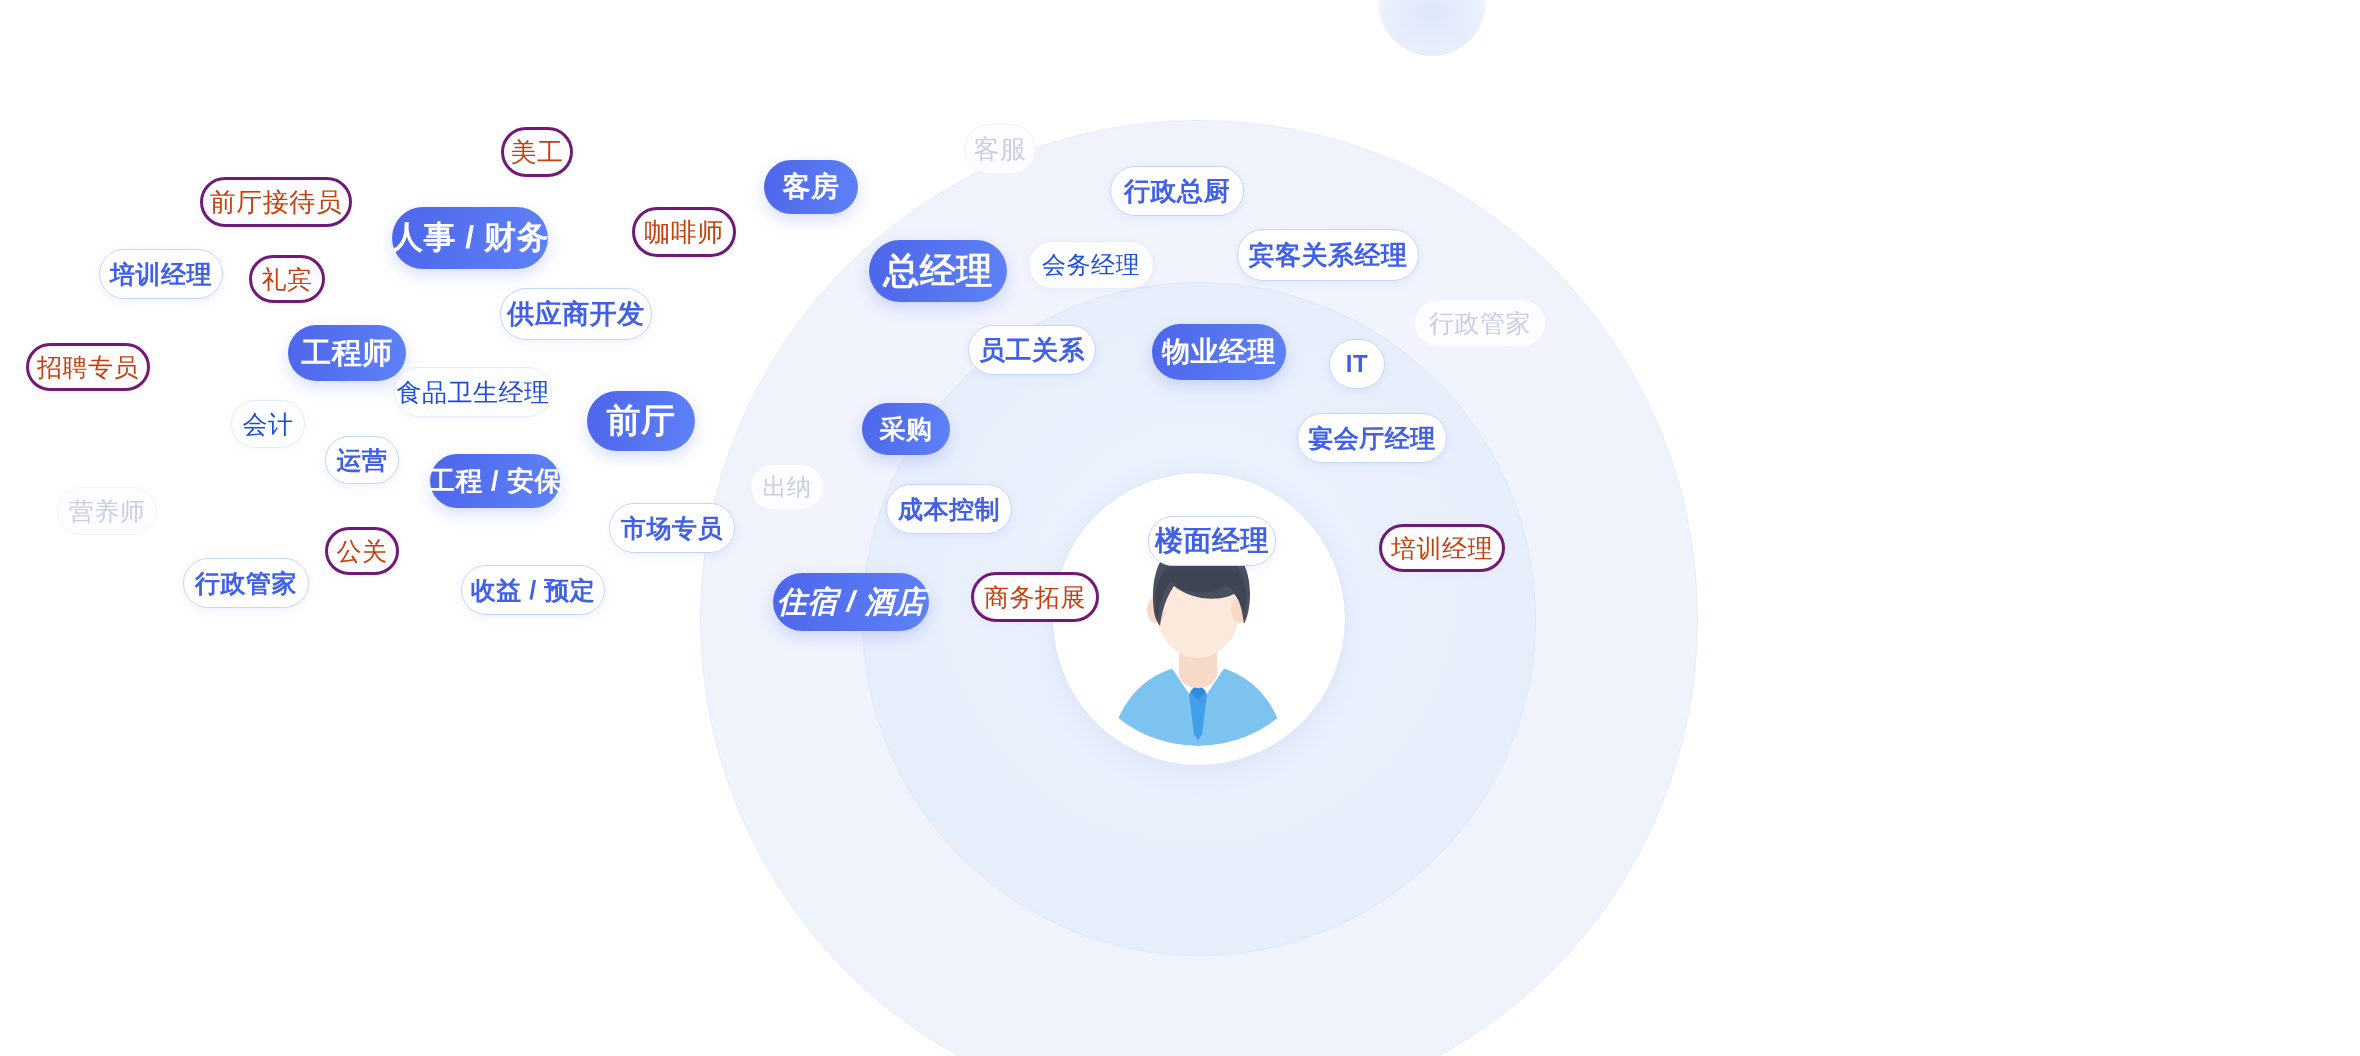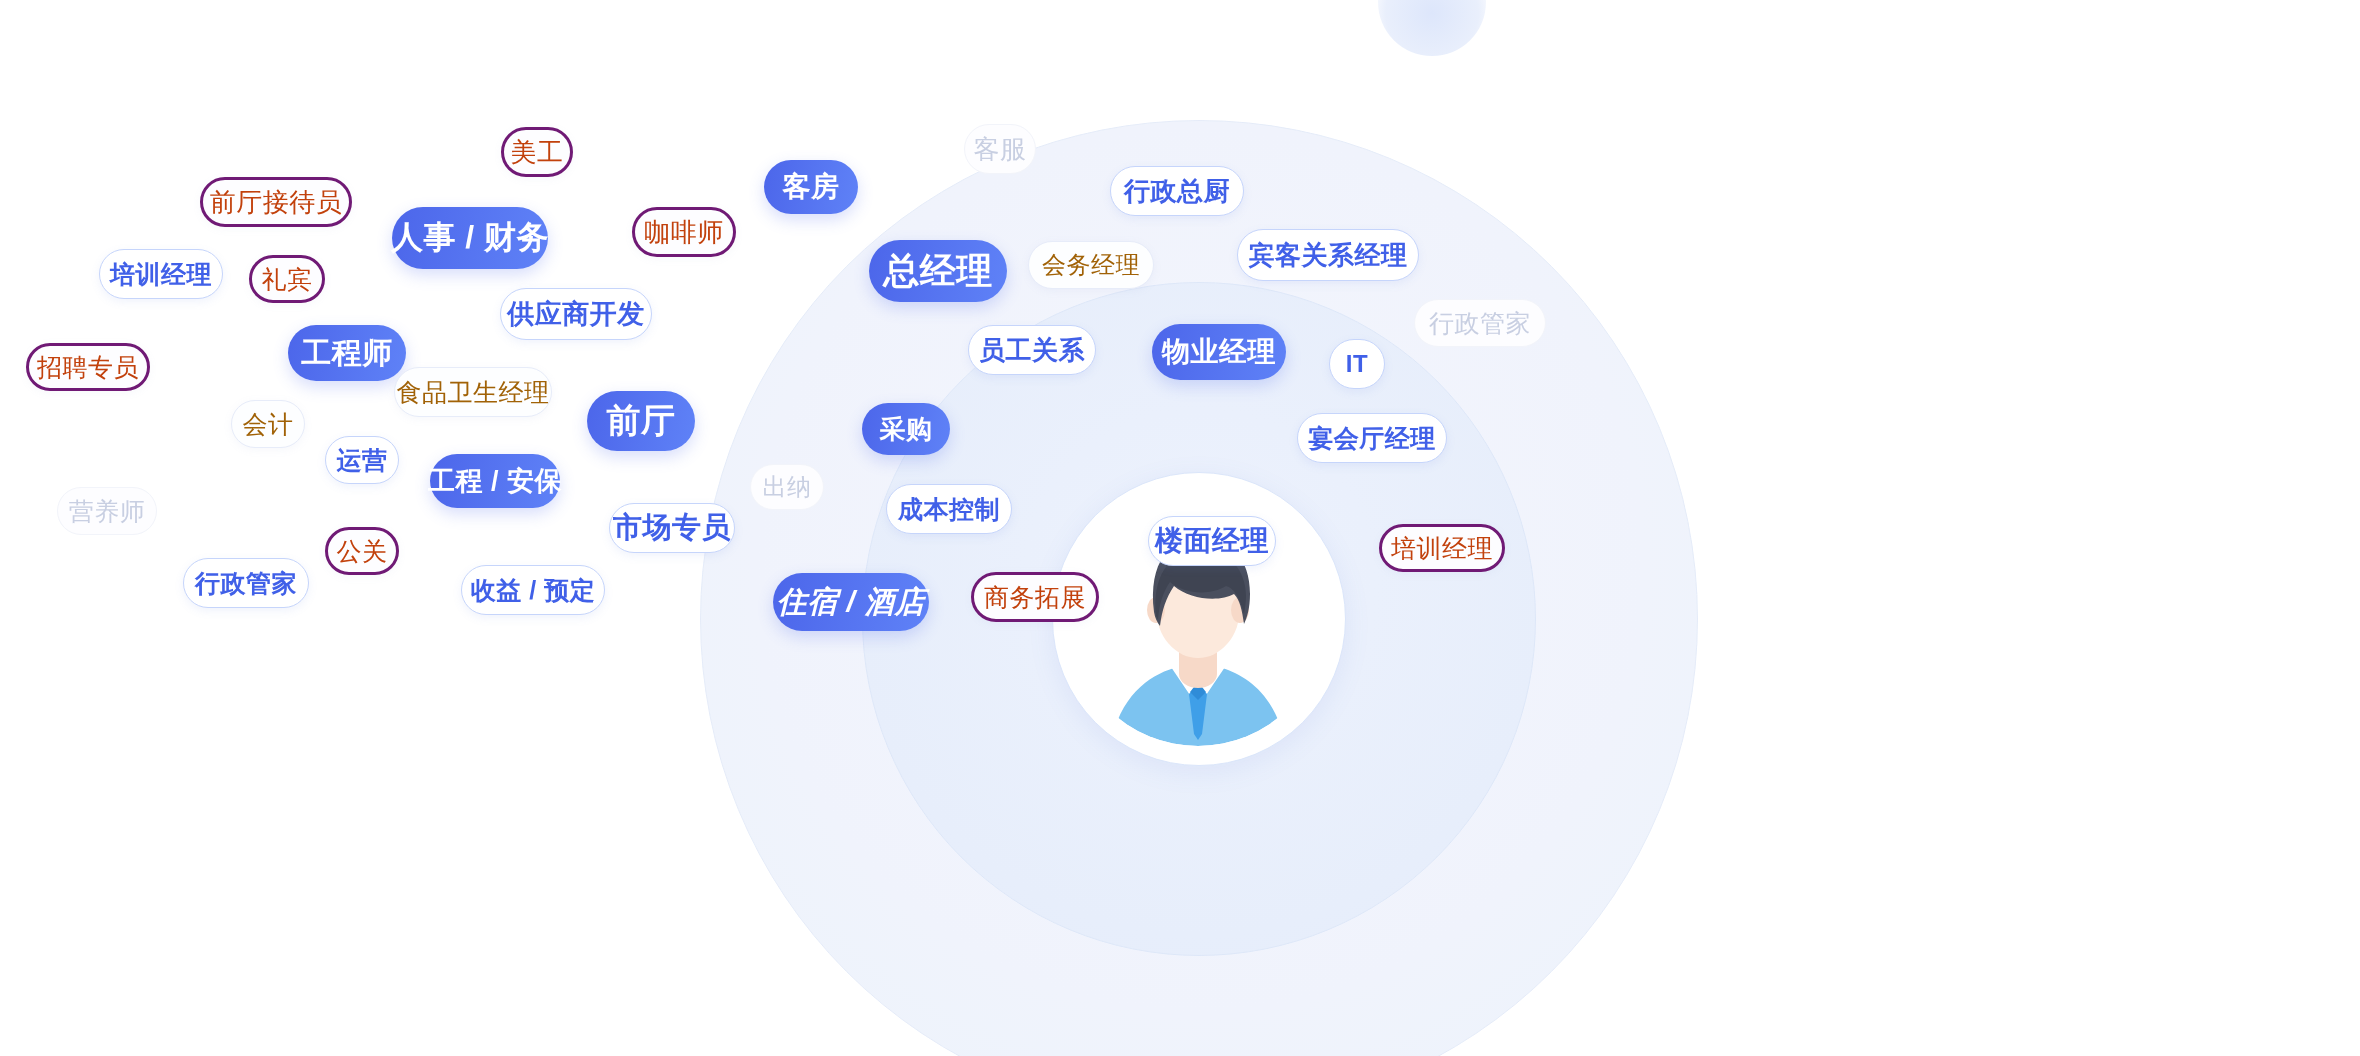--- a/index.html
+++ b/index.html
@@ -108,21 +108,21 @@
   .pill.muted {
     background: #fdfdff;
     color: #c2410c;
     border: 3px solid #701a75;
     font-weight: normal;
     box-shadow: 0 2px 8px rgba(140,155,200,.07);
   }
   
   .pill.soft {
     background: #fdfeff;
-    color: #a16207;
+    color: #1d4ed8;
     border: 1px solid #e7ecf9;
     font-weight: normal;
     box-shadow: 0 2px 8px rgba(140,155,200,.08);
   }
   
   .pill.ghost {
     background: #fdfdff;
     color: #c8cfe2;
     border: 1px solid #f2f4fa;
     font-weight: normal;
@@ -197,21 +197,21 @@
     <div class="pill soft" style="left: 473px; top: 392px; width: 158px; height: 50px; font-size: 25px;">食品卫生经理</div>
     <div class="pill solid" style="left: 641px; top: 421px; width: 108px; height: 60px; font-size: 34px;">前厅</div>
     <div class="pill soft" style="left: 268px; top: 424px; width: 74px; height: 48px; font-size: 25px;">会计</div>
     <div class="pill solid" style="left: 906px; top: 429px; width: 88px; height: 52px; font-size: 26px;">采购</div>
     <div class="pill outline" style="left: 1372px; top: 438px; width: 150px; height: 50px; font-size: 25px;">宴会厅经理</div>
     <div class="pill outline" style="left: 362px; top: 460px; width: 74px; height: 48px; font-size: 25px;">运营</div>
     <div class="pill solid" style="left: 495px; top: 481px; width: 130px; height: 54px; font-size: 27px;">工程 / 安保</div>
     <div class="pill ghost" style="left: 787px; top: 487px; width: 74px; height: 46px; font-size: 24px;">出纳</div>
     <div class="pill outline" style="left: 949px; top: 509px; width: 126px; height: 50px; font-size: 25px;">成本控制</div>
     <div class="pill ghost" style="left: 107px; top: 511px; width: 100px; height: 48px; font-size: 25px;">营养师</div>
-    <div class="pill outline" style="left: 672px; top: 528px; width: 126px; height: 50px; font-size: 29px;">市场专员</div>
+    <div class="pill outline" style="left: 672px; top: 528px; width: 126px; height: 50px; font-size: 25px;">市场专员</div>
     <div class="pill outline" style="left: 1212px; top: 541px; width: 128px; height: 50px; font-size: 28px;">楼面经理</div>
     <div class="pill muted" style="left: 1442px; top: 548px; width: 126px; height: 48px; font-size: 25px;">培训经理</div>
     <div class="pill muted" style="left: 362px; top: 551px; width: 74px; height: 48px; font-size: 25px;">公关</div>
     <div class="pill outline" style="left: 533px; top: 590px; width: 144px; height: 50px; font-size: 25px;">收益 / 预定</div>
     <div class="pill outline" style="left: 246px; top: 583px; width: 126px; height: 50px; font-size: 25px;">行政管家</div>
     <div class="pill solid" style="left: 851px; top: 602px; width: 156px; height: 58px; font-size: 30px; font-style: italic;">住宿 / 酒店</div>
     <div class="pill muted" style="left: 1035px; top: 597px; width: 128px; height: 50px; font-size: 25px;">商务拓展</div>
   </div>
 
 </body></html>

